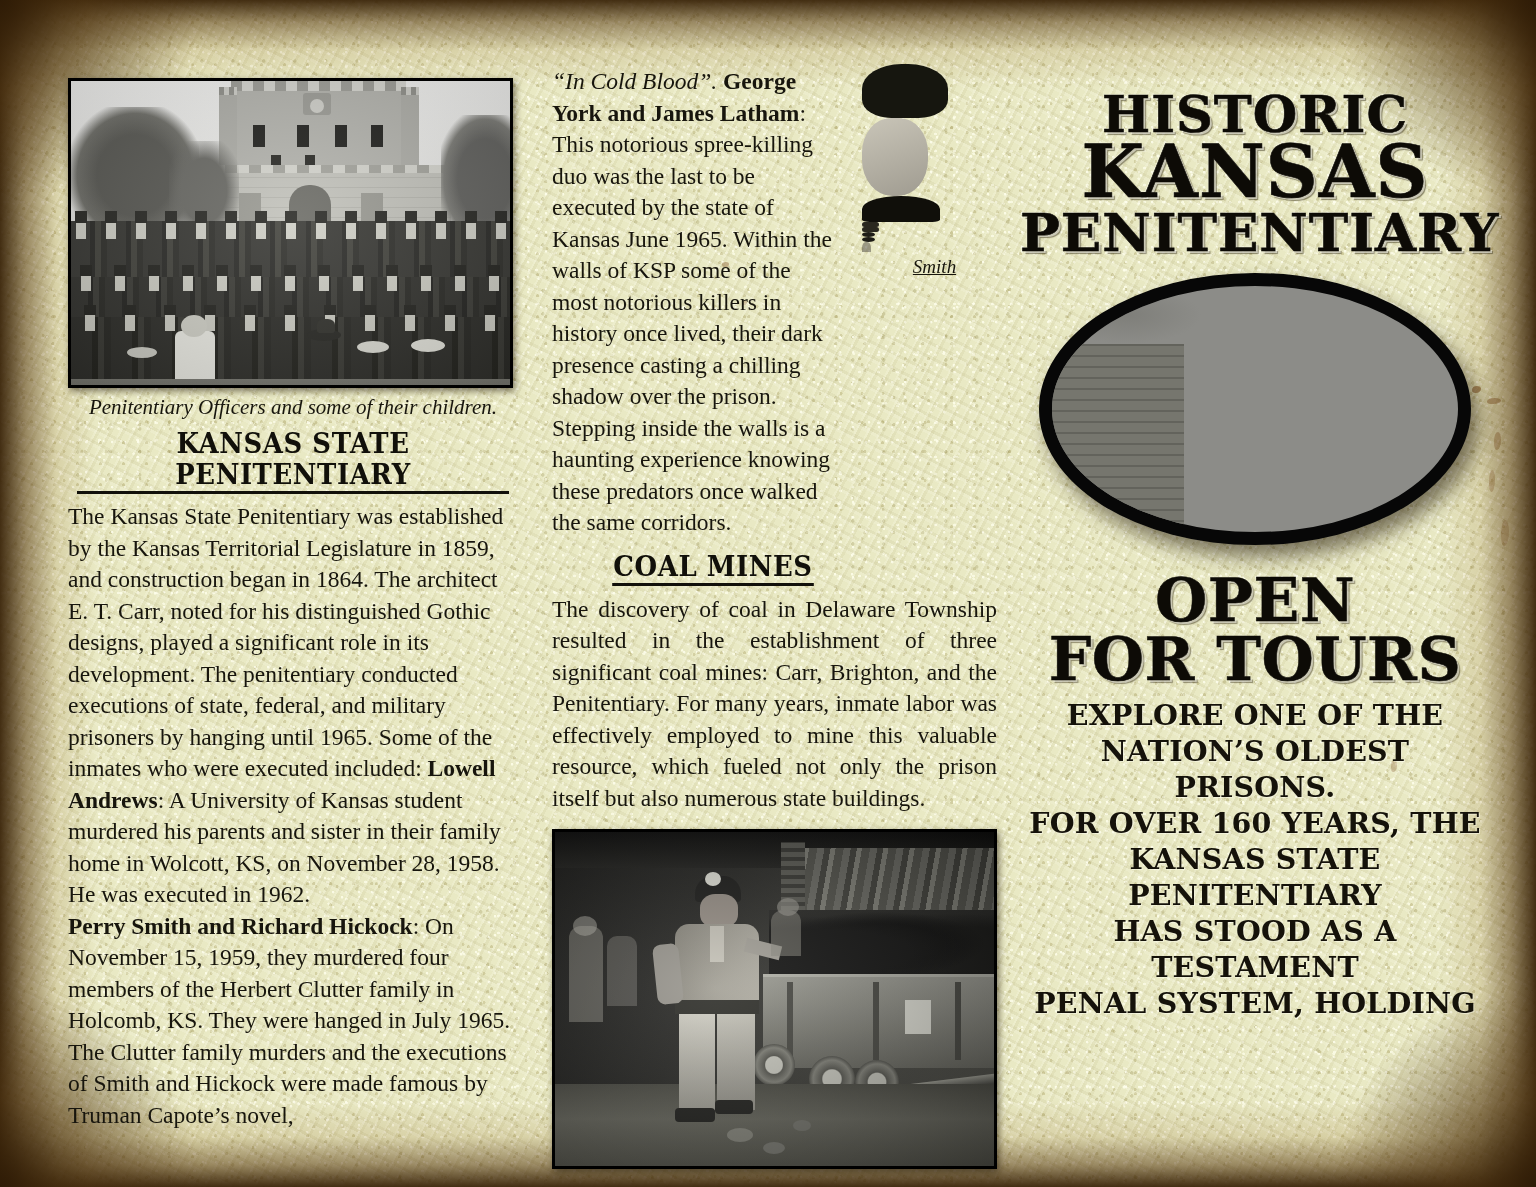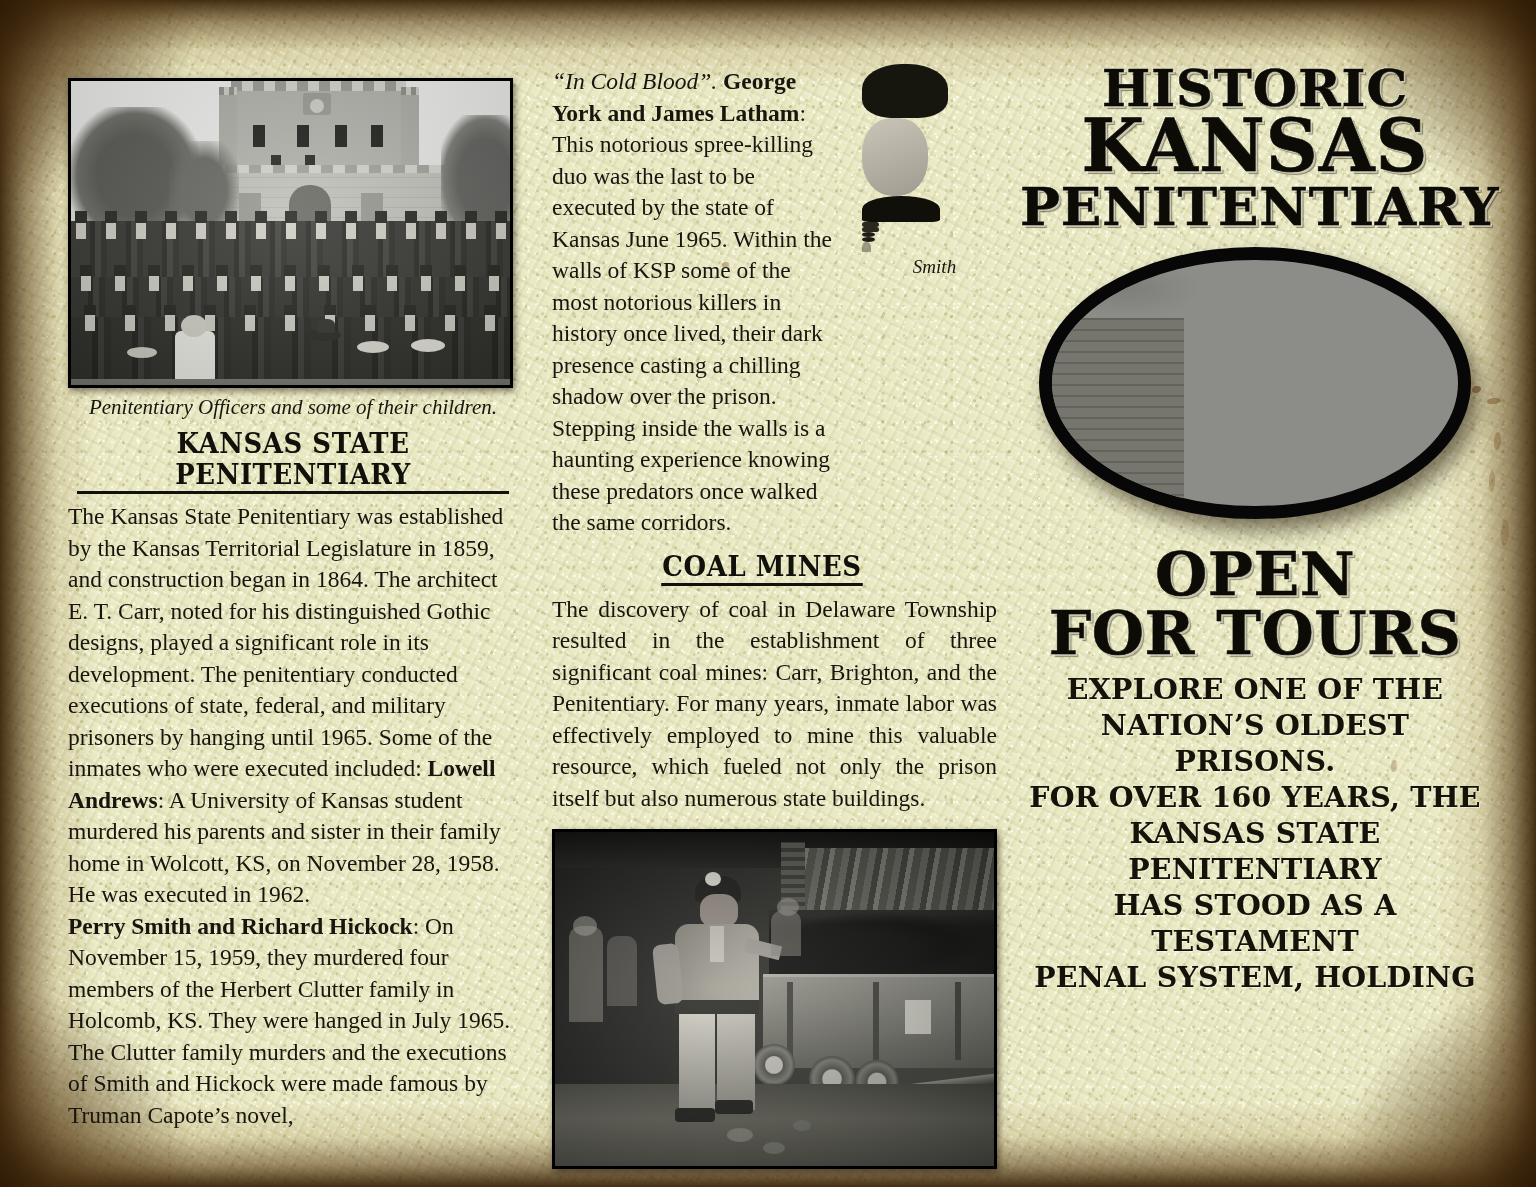--- a/index.html
+++ b/index.html
@@ -111,38 +111,38 @@
   .photo .lay  { position: absolute; }
 
   .caption {
     font-family: "Liberation Serif", "DejaVu Serif", serif;
     font-style: italic;
     font-size: 21px;
     color: #17150d;
     text-align: center;
     margin-top: 7px;
   }
-  .caption.small { font-size: 19px; margin-top: 4px; }
+  .caption.small { font-size: 19px; margin-top: 4px; text-decoration: underline; }
   .section-head {
     font-family: "DejaVu Serif", "Liberation Serif", serif;
     font-weight: bold;
     font-size: 27px;
     letter-spacing: .6px;
     color: #11100a;
     text-transform: uppercase;
     text-align: center;
     border-bottom: 3px solid #11100a;
     padding-bottom: 1px;
     display: block;
     transform: scaleX(.96);
   }
   .section-head.left-head { text-align: center; font-size: 27px; }
 
   
-  .masthead { text-align: center; }
+  .masthead { text-align: center; margin-top: 26px; }
   .mast-line {
     font-family: "DejaVu Serif", "Liberation Serif", serif;
     font-weight: bold;
     text-transform: uppercase;
     color: #0d0b06;
     line-height: .95;
     letter-spacing: 1px;
     text-shadow:
       2px 2px 0 rgba(255,255,245,.55),
       3px 3px 1px rgba(60,52,28,.55),
@@ -303,21 +303,21 @@
 
     <div class="body-text" style="margin-top:7px;" id="p-history"><span>The Kansas State Penitentiary was established by the Kansas Territorial Legislature in 1859, and construction began in 1864. The architect E. T. Carr, noted for his distinguished Gothic designs, played a significant role in its development.  The penitentiary conducted executions of state, federal, and military prisoners by hanging until 1965. Some of the inmates who were executed included:  </span><b>Lowell Andrews</b><span>: A University of Kansas student murdered his parents and sister in their family home in Wolcott, KS, on November 28, 1958. He was executed in 1962.</span></div>
 
     <div class="body-text" id="p-smith"><b>Perry Smith and Richard Hickock</b><span>: On November 15, 1959, they murdered four members of the Herbert Clutter family in Holcomb, KS. They were hanged in July 1965. The Clutter family murders and the executions of Smith and Hickock were made famous by Truman Capote’s novel,</span></div>
   </div>
 
   <div class="col col-mid">
 
     <div class="body-text" style="width:290px;" id="p-cont"><i>“In Cold Blood”.</i><span> </span><b>George York and James Latham</b><span>: This notorious spree-killing duo was the last to be executed by the state of Kansas June 1965. Within the walls of KSP some of the most notorious killers in history once lived, their dark presence casting a chilling shadow over the prison. Stepping inside the walls is a haunting experience knowing these predators once walked the same corridors.</span></div>
 
-    <div style="margin-top:12px;width:210px;margin-left:105px;">
+    <div style="margin-top:12px;width:210px;margin-left:56px;">
       <span class="section-head">COAL MINES</span>
     </div>
 
     <div class="body-text justified" style="margin-top:8px;width:445px;"> The discovery of coal in Delaware Township resulted in the establishment of three significant coal mines: Carr, Brighton, and the Penitentiary. For many years, inmate labor was effectively employed to mine this valuable resource, which fueled not only the prison itself but also numerous state buildings.</div>
 
     <div class="photo" style="width:445px;height:340px;margin-top:15px;background:#1b1b1b;">
       <div class="sky" style="background:linear-gradient(110deg,#1c1c1a 0%,#2a2a27 35%,#3e3e39 60%,#56564f 100%);"></div>
 
       <div class="lay" style="left:0;top:0;width:445px;height:36px;background:linear-gradient(#0e0e0d,#232320);"></div>
 

